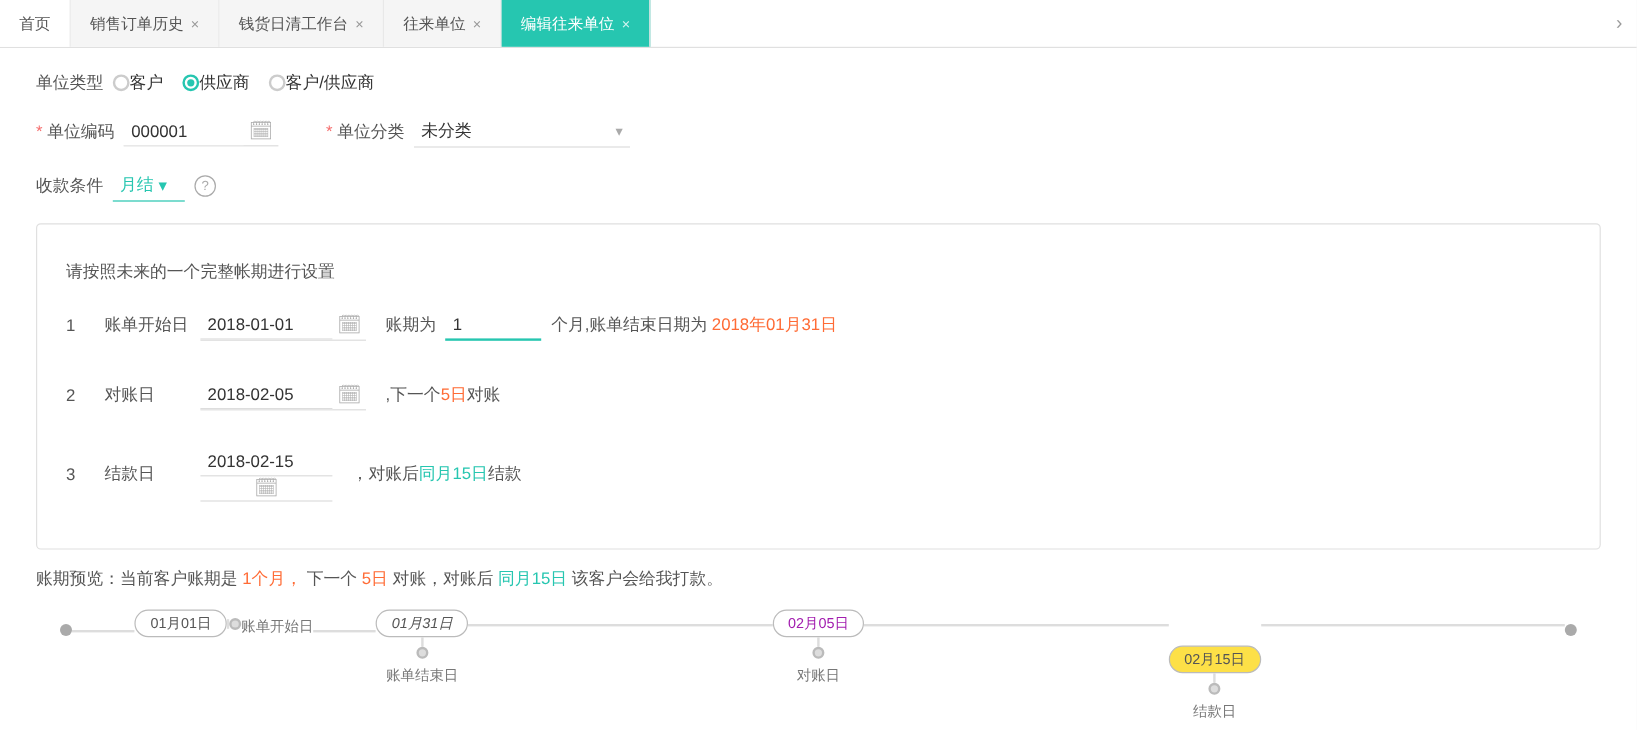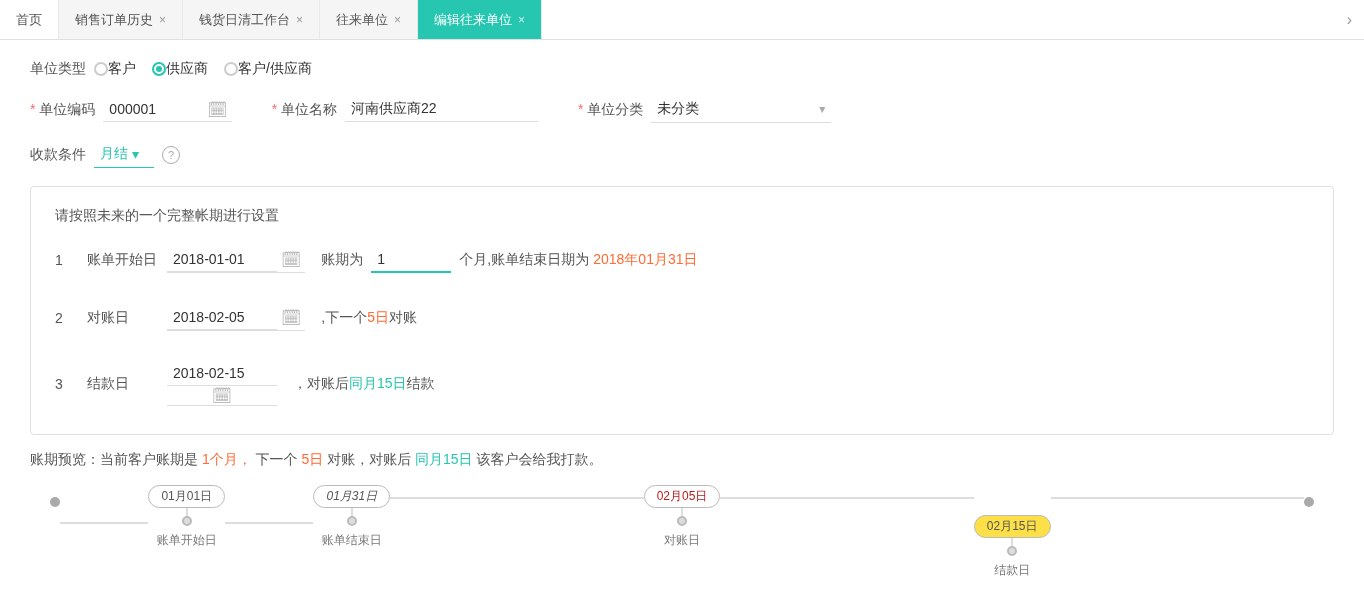--- a/index.html
+++ b/index.html
@@ -177,21 +177,21 @@
       color: #aaa;
       font-size: 11px;
       margin-left: 8px;
       cursor: pointer;
     }
 
     
     .settings-card {
       border: 1px solid #e0e0e0;
       border-radius: 4px;
-      padding: 20px 24px;
+      padding: 31px 24px;
       margin-bottom: 16px;
     }
     .settings-card-title {
       color: #555;
       margin-bottom: 20px;
       font-size: 14px;
     }
 
     
     .setting-row {
@@ -288,24 +288,20 @@
 
   <div class="form-row">
     <div class="form-field">
       <span class="form-label required">单位编码</span>
       <div class="input-with-icon">
         <input type="text" value="000001" style="width: 100px;">
         <span class="cal-icon">🗓</span>
       </div>
     </div>
     <div class="form-field">
-      <span class="form-label required">单位名称</span>
-      <input type="text" class="form-input" style="border-bottom: 1px solid rgb(221, 221, 221); min-width: 180px;" value="河南供应商22">
-    </div>
-    <div class="form-field">
       <span class="form-label required">单位分类</span>
       <div class="dropdown-field" style="min-width:180px;">
         <span class="dropdown-text">未分类</span>
         <span class="dropdown-arrow">▾</span>
       </div>
     </div>
   </div>
 
   <div class="collect-row">
     <span class="form-label">收款条件</span>
@@ -369,41 +365,41 @@
 
   <div style="padding: 0 20px 20px; display:flex; align-items:flex-start;">
 
     <div style="display:flex;flex-direction:column;align-items:center;">
       <div style="width:10px;height:10px;border-radius:50%;background:#aaa;margin-top:12px;"></div>
     </div>
 
     <div style="flex:1;display:flex;flex-direction:column;align-items:center;">
       <div style="display:flex;align-items:center;width:100%;">
         <div style="flex:1;height:2px;background:#ddd;margin-top:12px;"></div>
-        <div style="display:flex;flex-direction:column;align-items:center;">
+        <div style="display:flex;flex-direction:row;align-items:center;">
           <div style="border:1px solid #bbb;border-radius:12px;padding:2px 12px;font-size:12px;color:#555;background:#fff;white-space:nowrap;">01月01日</div>
           <div style="width:2px;height:8px;background:#ddd;"></div>
           <div style="width:10px;height:10px;border-radius:50%;background:#ddd;border:2px solid #bbb;"></div>
           <div style="font-size:12px;color:#777;margin-top:6px;white-space:nowrap;">账单开始日</div>
         </div>
         <div style="flex:1;height:2px;background:#ddd;margin-top:12px;"></div>
       </div>
     </div>
 
     <div style="display:flex;flex-direction:column;align-items:center;">
       <div style="border:1px solid #bbb;border-radius:12px;padding:2px 12px;font-size:12px;color:#555;background:#fff;white-space:nowrap;font-style:italic;">01月31日</div>
       <div style="width:2px;height:8px;background:#ddd;"></div>
       <div style="width:10px;height:10px;border-radius:50%;background:#ddd;border:2px solid #bbb;"></div>
       <div style="font-size:12px;color:#777;margin-top:6px;white-space:nowrap;">账单结束日</div>
     </div>
 
     <div style="flex:1;height:2px;background:#ddd;margin-top:12px;"></div>
 
     <div style="display:flex;flex-direction:column;align-items:center;">
-      <div style="border:1px solid #bbb;border-radius:12px;padding:2px 12px;font-size:12px;color:#b91c1c;background:#fff;white-space:nowrap;">02月05日</div>
+      <div style="border:1px solid #bbb;border-radius:12px;padding:2px 12px;font-size:12px;color:#a21caf;background:#fff;white-space:nowrap;">02月05日</div>
       <div style="width:2px;height:8px;background:#ddd;"></div>
       <div style="width:10px;height:10px;border-radius:50%;background:#ddd;border:2px solid #bbb;"></div>
       <div style="font-size:12px;color:#777;margin-top:6px;white-space:nowrap;">对账日</div>
     </div>
 
     <div style="flex:1;height:2px;background:#ddd;margin-top:12px;"></div>
 
     <div style="display:flex;flex-direction:column;align-items:center;">
       <div style="border:1px solid #bbb;border-radius:12px;padding:2px 12px;font-size:12px;color:#555;background:#fde047;white-space:nowrap;margin-top:30px;">02月15日</div>
       <div style="width:2px;height:8px;background:#ddd;"></div>

